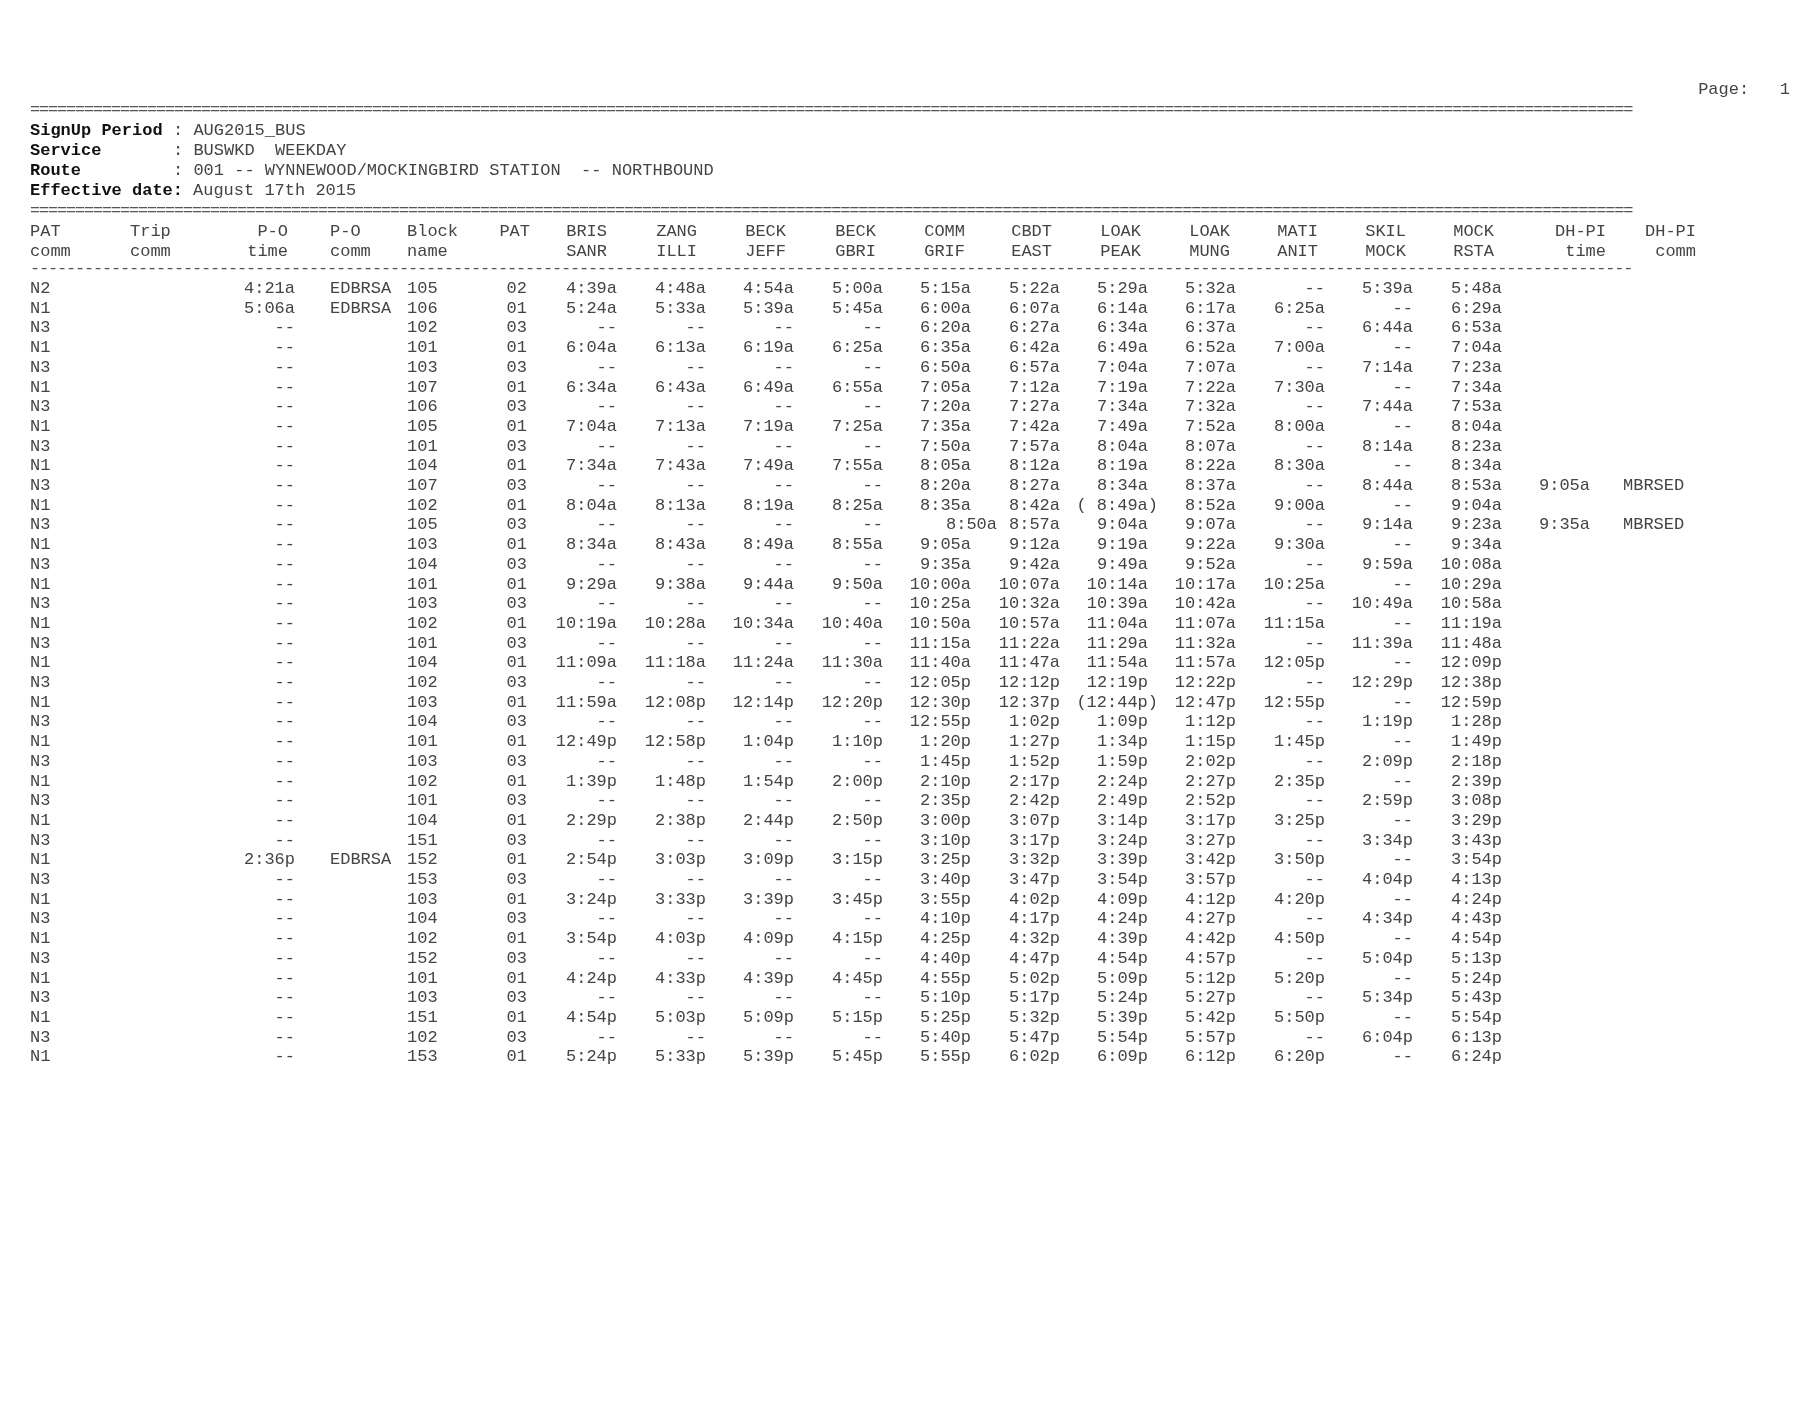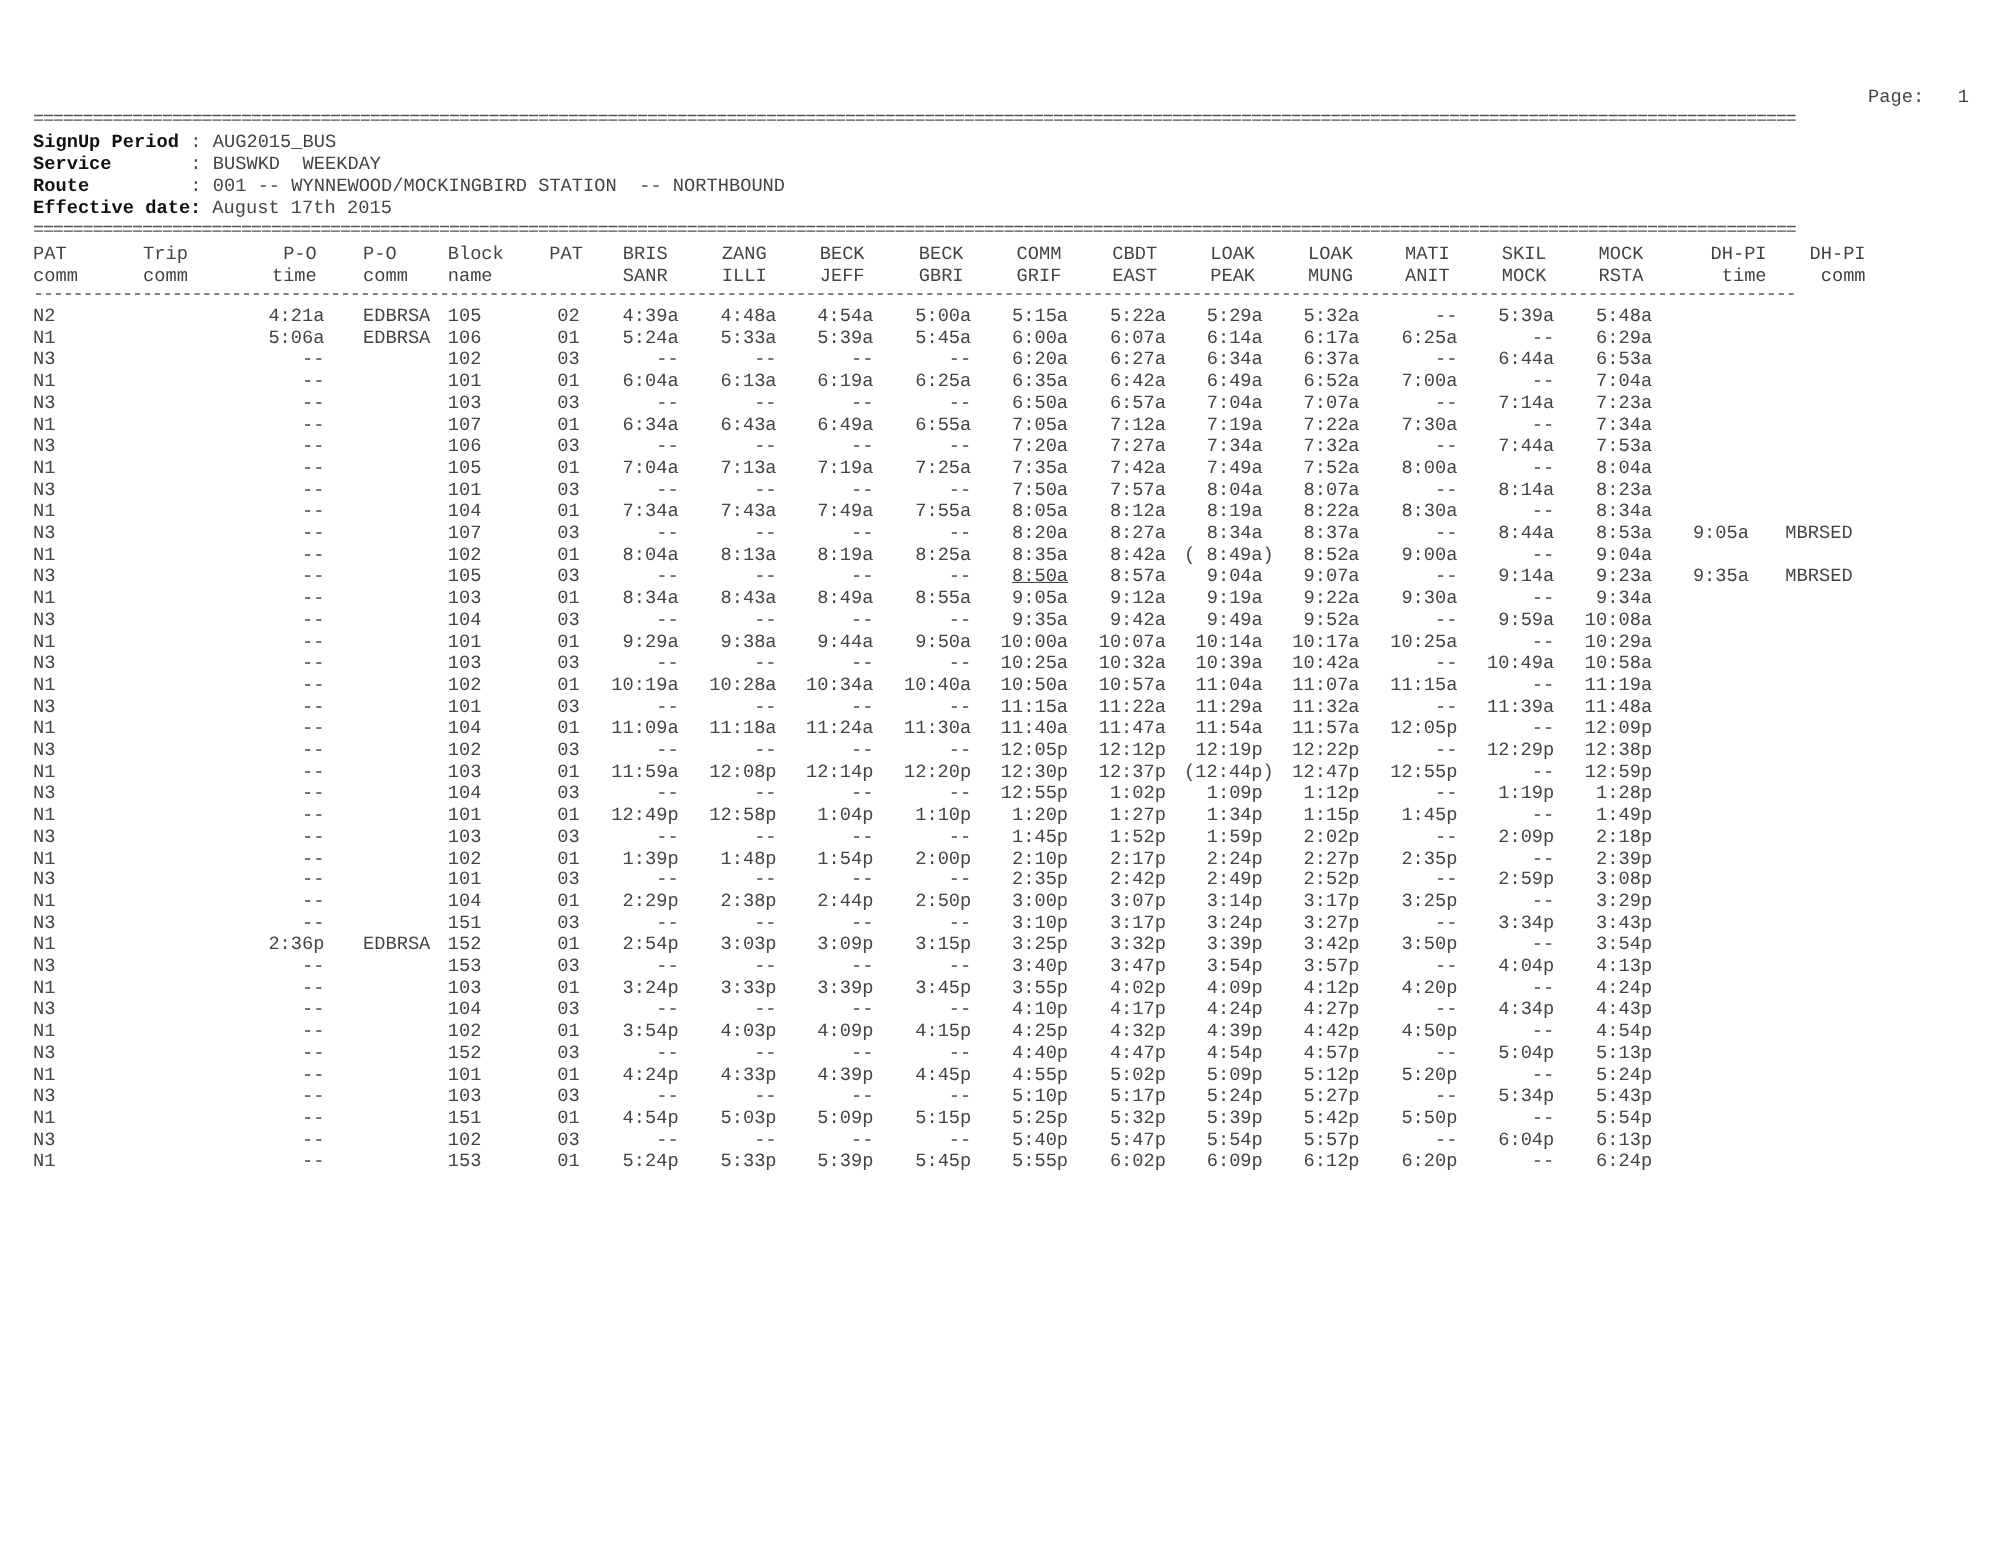--- a/index.html
+++ b/index.html
@@ -332,21 +332,21 @@
       <span class="cell" style="left: 30px;">N3</span>
       <span class="cell" style="left: 130px;"></span>
       <span class="cell" style="right: 1525px; text-align: right;">--</span>
       <span class="cell" style="left: 330px;"></span>
       <span class="cell" style="left: 407px;">105</span>
       <span class="cell" style="right: 1293px; text-align: right;">03</span>
       <span class="cell" style="right: 1203px; text-align: right;">--</span>
       <span class="cell" style="right: 1114px; text-align: right;">--</span>
       <span class="cell" style="right: 1026px; text-align: right;">--</span>
       <span class="cell" style="right: 937px; text-align: right;">--</span>
-      <span class="cell" style="right: 849px; text-align: right; text-decoration: underline;">8:50a</span>
+      <span class="cell" style="right: 823px; text-align: right;">8:50a</span>
       <span class="cell" style="right: 760px; text-align: right;">8:57a</span>
       <span class="cell" style="right: 672px; text-align: right;">9:04a</span>
       <span class="cell" style="right: 584px; text-align: right;">9:07a</span>
       <span class="cell" style="right: 495px; text-align: right;">--</span>
       <span class="cell" style="right: 407px; text-align: right;">9:14a</span>
       <span class="cell" style="right: 318px; text-align: right;">9:23a</span>
       <span class="cell" style="right: 230px; text-align: right;">9:35a</span>
       <span class="cell" style="left: 1623px;">MBRSED</span>
     </div>
     <div class="row" style="top: 535.1px;">

